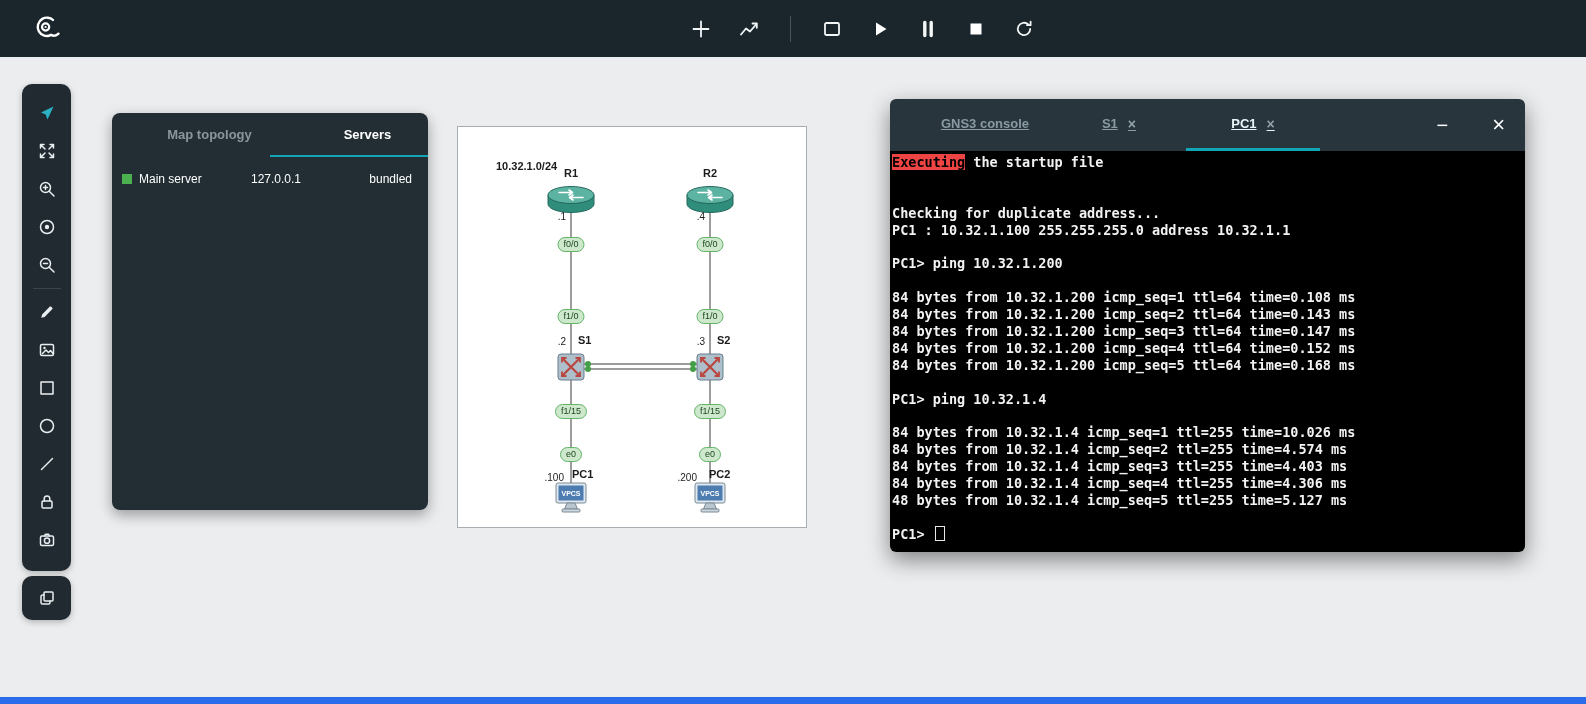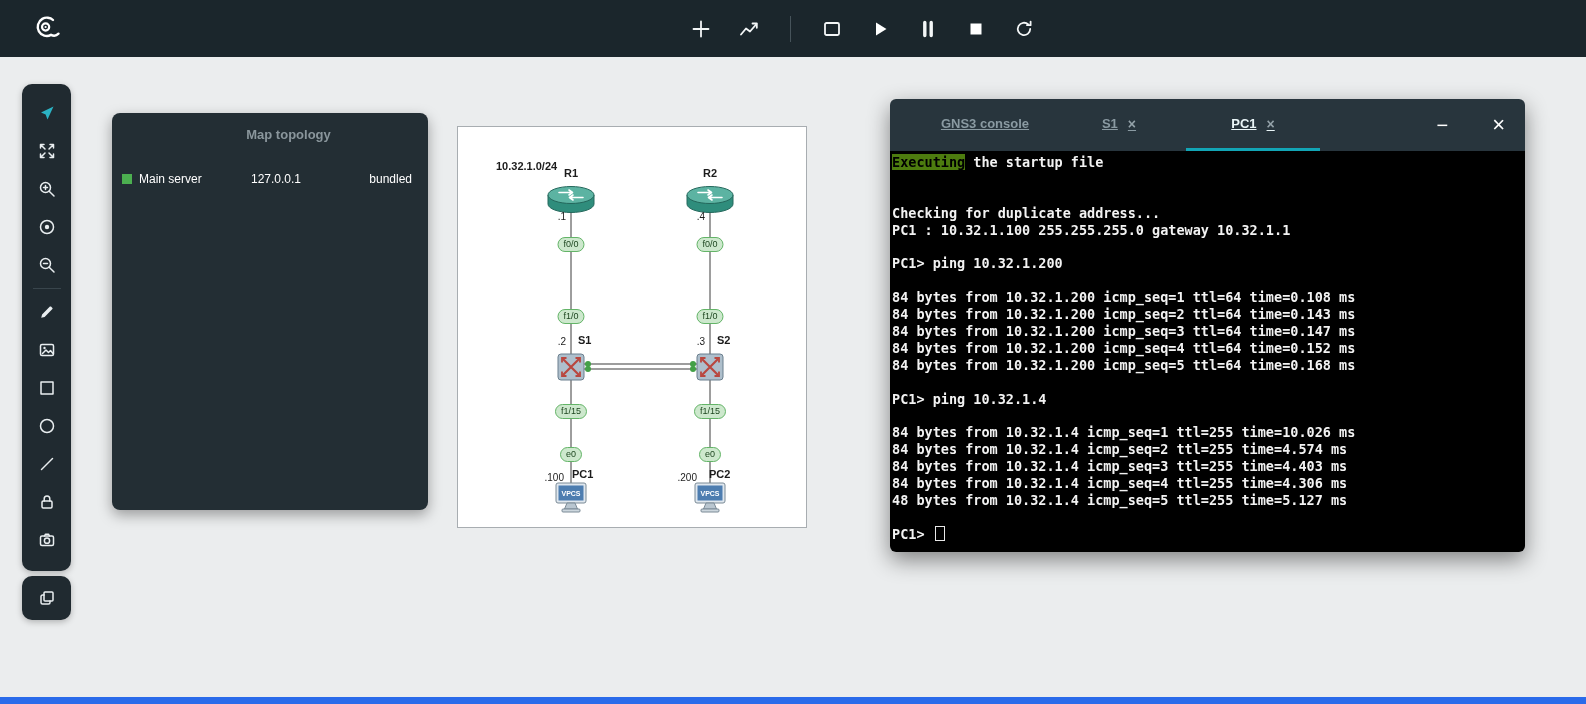--- a/index.html
+++ b/index.html
@@ -49,21 +49,21 @@
   .console-tabs{display:flex;margin-left:28px;}
   .ctab{min-width:118px;display:flex;align-items:center;justify-content:center;gap:10px;color:#8a9aa2;font-size:13px;font-weight:bold;cursor:pointer;padding:0 8px;border-bottom:3px solid transparent;text-decoration:underline;}
   .ctab.active{color:#eaf6f8;border-bottom:3px solid #12a5b5;}
   .ctab .tab-close{font-size:14px;color:#93a1a8;cursor:pointer;}
   .win-controls{position:absolute;right:20px;top:0;height:52px;display:flex;align-items:center;gap:44px;}
   .win-btn{color:#fff;cursor:pointer;line-height:1;}
   .win-min{font-size:20px;}
   .win-close{font-size:22px;}
   .terminal{height:401px;background:#000;padding:3px 2px;box-sizing:border-box;font-family:"DejaVu Sans Mono",monospace;font-size:13.5px;font-weight:bold;color:#f2f2f2;line-height:16.9px;cursor:text;}
   .term-line{min-height:16.9px;white-space:pre;}
-  .hl{background:#4d7c0f;color:#000000;}
+  .hl{background:#ef4444;color:#000000;}
   .cursor{display:inline-block;width:8px;height:13px;border:1px solid #e8e8e8;vertical-align:-2px;margin-left:2px;}
   
   .bottom-strip{position:absolute;left:0;bottom:0;width:100%;height:7px;background:#2a6bea;}
 </style>
 </head>
 <body>
 
 <header class="topbar">
   <div class="logo">
     <svg width="32" height="32" viewBox="0 0 32 32">
@@ -194,20 +194,21 @@
     <svg width="18" height="18" viewBox="0 0 18 18">
         <rect x="6" y="3" width="9" height="9" rx="1"></rect>
         <path d="M12 12v1.5a1.5 1.5 0 0 1-1.5 1.5H4.5A1.5 1.5 0 0 1 3 13.5V7.5A1.5 1.5 0 0 1 4.5 6H6"></path>
       </svg>
   </div>
 </aside>
 
 <section class="topology-panel">
   <div class="tp-tabs">
     <div class="tp-tab">Map topology</div>
+    <div class="tp-tab active">Servers</div>
   </div>
   <div class="server-row">
     <span class="status-square"></span>
     <span class="server-name">Main server</span>
     <span class="server-ip">127.0.0.1</span>
     <span class="server-type">bundled</span>
   </div>
 </section>
 
 <section class="canvas">
@@ -320,21 +321,21 @@
       <span class="win-btn win-min">−</span>
       <span class="win-btn win-close">×</span>
     </div>
   </div>
   <div class="terminal">
     <div>
         <div class="term-line"><span class="hl">Executing</span> the startup file</div>
         <div class="term-line"></div>
         <div class="term-line"></div>
         <div class="term-line">Checking for duplicate address...</div>
-        <div class="term-line">PC1 : 10.32.1.100 255.255.255.0 gateway 10.32.1.1</div>
+        <div class="term-line">PC1 : 10.32.1.100 255.255.255.0 address 10.32.1.1</div>
         <div class="term-line"></div>
         <div class="term-line">PC1&gt; ping 10.32.1.200</div>
         <div class="term-line"></div>
         <div class="term-line">84 bytes from 10.32.1.200 icmp_seq=1 ttl=64 time=0.108 ms</div>
         <div class="term-line">84 bytes from 10.32.1.200 icmp_seq=2 ttl=64 time=0.143 ms</div>
         <div class="term-line">84 bytes from 10.32.1.200 icmp_seq=3 ttl=64 time=0.147 ms</div>
         <div class="term-line">84 bytes from 10.32.1.200 icmp_seq=4 ttl=64 time=0.152 ms</div>
         <div class="term-line">84 bytes from 10.32.1.200 icmp_seq=5 ttl=64 time=0.168 ms</div>
         <div class="term-line"></div>
         <div class="term-line">PC1&gt; ping 10.32.1.4</div>

